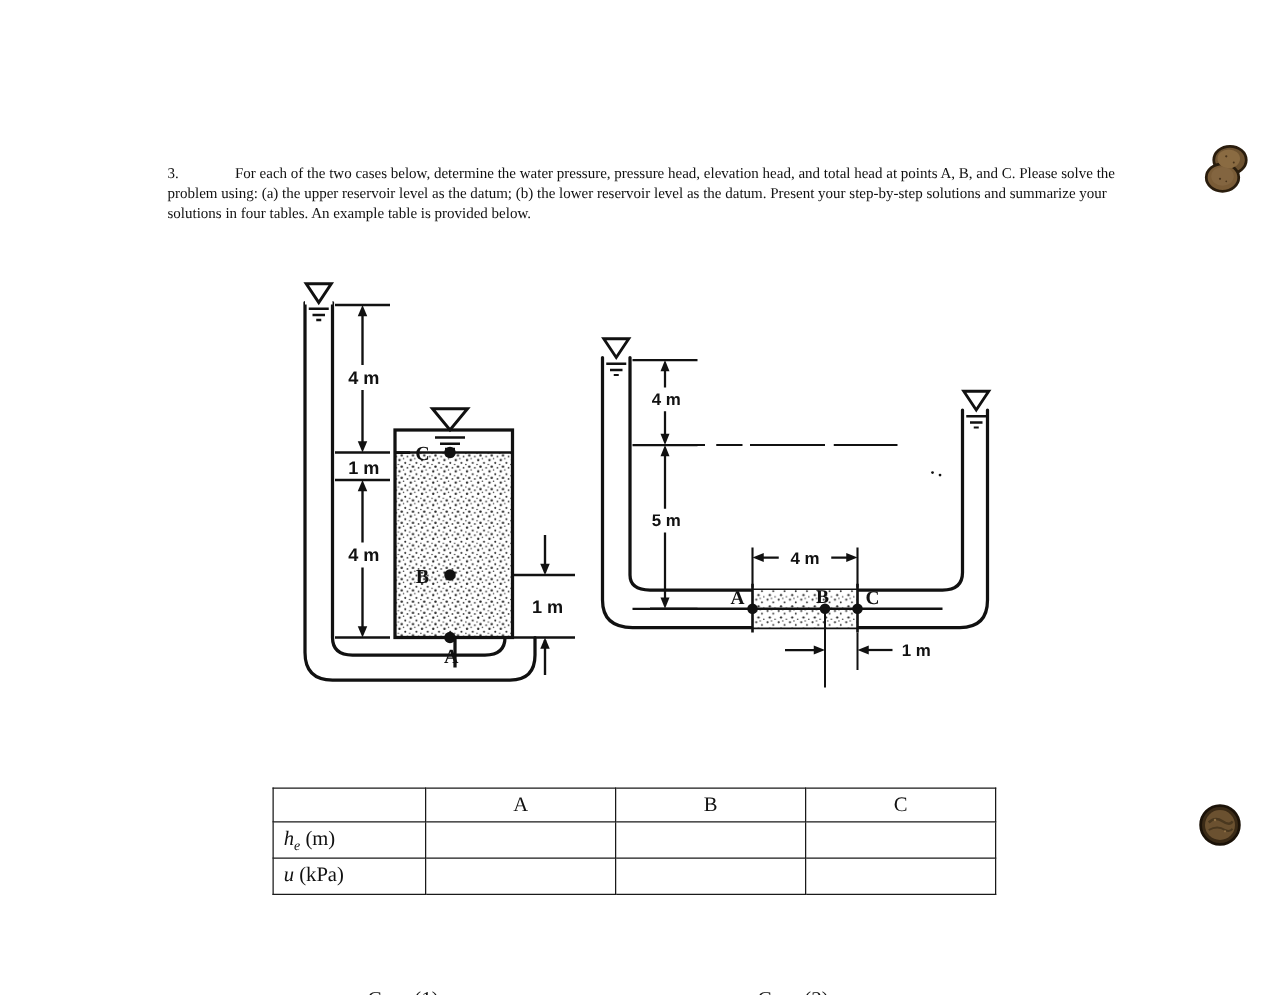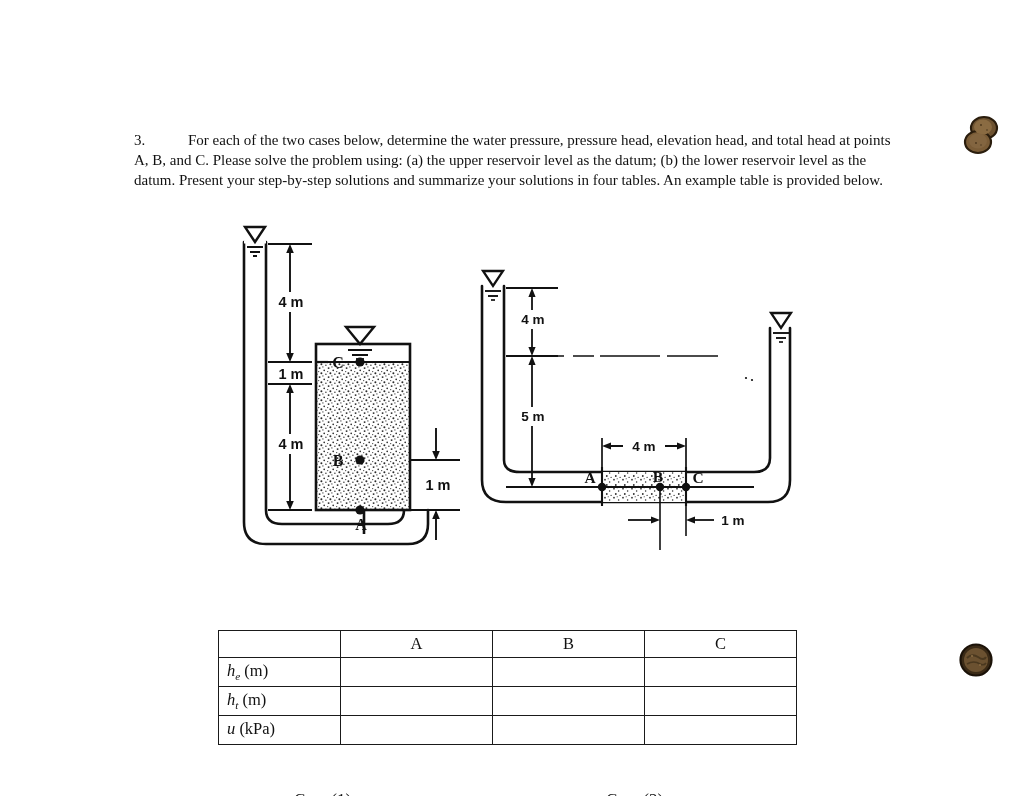--- a/index.html
+++ b/index.html
@@ -15,21 +15,21 @@
     font-family: "Liberation Serif", serif;
     color: #0b0b0b;
   }
 
   
   #problem-statement {
     position: absolute;
     left: 134px;
     top: 130px;
     width: 762px;
-    font-size: 15px;
+    font-size: 12px;
     line-height: 1.335;
     text-align: left;
     color: #111;
   }
   #problem-statement .qnum {
     display: inline-block;
     width: 54px;
   }
 
   
@@ -313,26 +313,20 @@
       </tr>
     </thead>
     <tbody>
       <tr>
         <td class="rowlabel"><span>h</span><sub>e</sub> <span class="unit">(m)</span></td>
         <td></td>
         <td></td>
         <td></td>
       </tr>
       <tr>
-        <td class="rowlabel"><span>h</span><sub>t</sub> <span class="unit">(m)</span></td>
-        <td></td>
-        <td></td>
-        <td></td>
-      </tr>
-      <tr>
         <td class="rowlabel"><span>u</span><sub></sub> <span class="unit">(kPa)</span></td>
         <td></td>
         <td></td>
         <td></td>
       </tr>
     </tbody>
   </table>
 </div>
 
 <svg class="artifact" id="artifact-top" viewBox="0 0 40 42">

